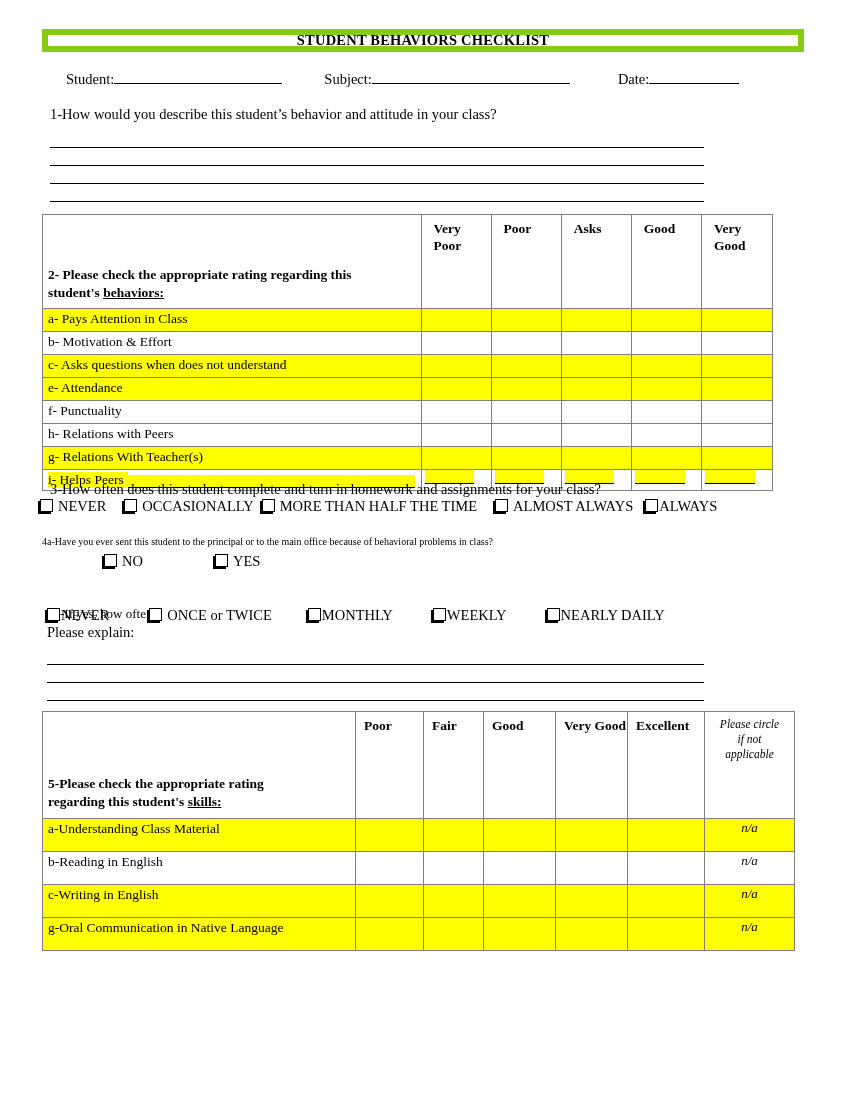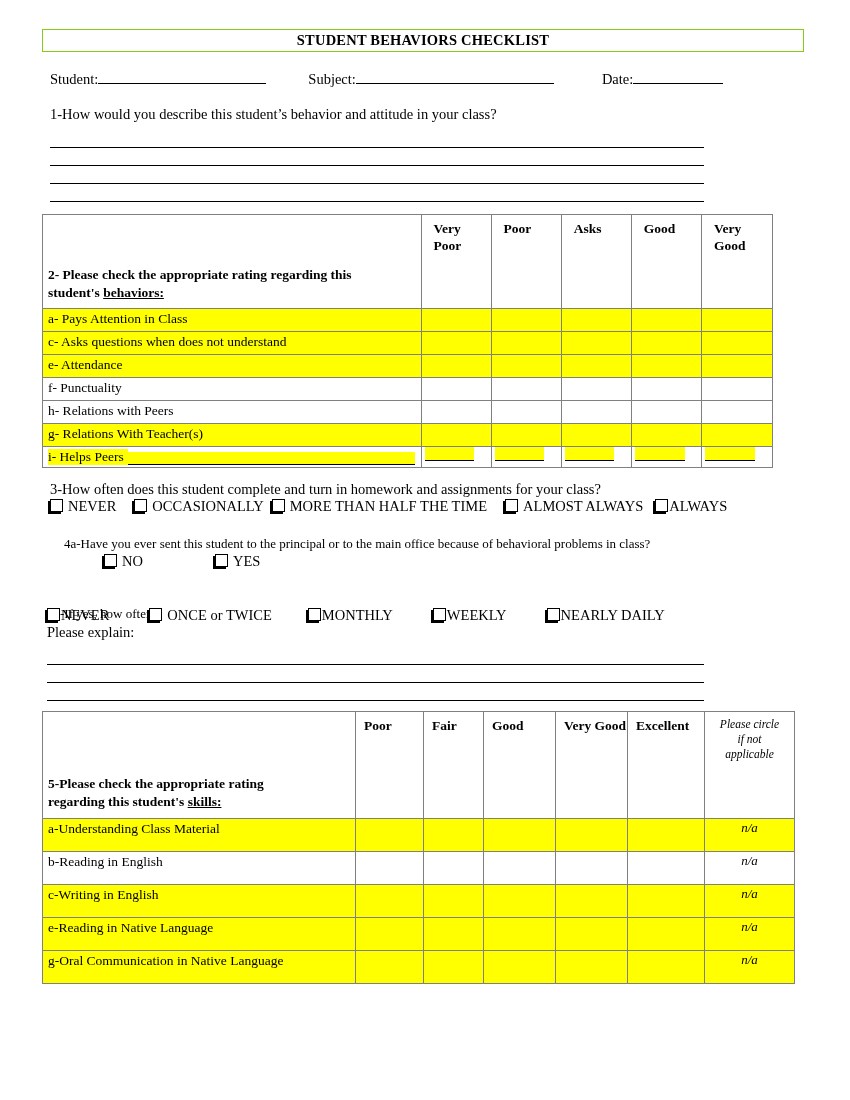--- a/index.html
+++ b/index.html
@@ -22,36 +22,36 @@
     height: 1100px;
   }
 
   
   .title-box {
     position: absolute;
     left: 42px;
     top: 29px;
     width: 762px;
     height: 23px;
-    border: 1px solid #84cc16;
+    border: 6px solid #84cc16;
     box-sizing: border-box;
     display: flex;
     align-items: center;
     justify-content: center;
   }
   .title-text {
     font-size: 14.5px;
     font-weight: bold;
     letter-spacing: 0.2px;
   }
 
   
   .ident-row {
     position: absolute;
-    left: 50px;
+    left: 66px;
     top: 70px;
     width: 740px;
     font-size: 14.5px;
     white-space: nowrap;
   }
   .ident-row .lbl { }
   .fill-line {
     display: inline-block;
     border-bottom: 1px solid #000;
     vertical-align: baseline;
@@ -156,21 +156,21 @@
 
   
   .q3 {
     position: absolute;
     left: 50px;
     top: 481px;
     font-size: 14.5px;
   }
   .q3-opts {
     position: absolute;
-    left: 50px;
+    left: 40px;
     top: 498px;
     width: 760px;
     font-size: 14.5px;
     white-space: nowrap;
   }
   .cbox {
     display: inline-block;
     position: relative;
     width: 11px;
     height: 11px;
@@ -181,23 +181,23 @@
     vertical-align: -1px;
   }
   .opt { display: inline-block; }
   .sp12 { display: inline-block; width: 12px; }
   .sp18 { display: inline-block; width: 18px; }
   .sp8  { display: inline-block; width: 8px; }
 
   
   .q4a {
     position: absolute;
-    left: 64px;
+    left: 42px;
     top: 536px;
-    font-size: 13px;
+    font-size: 10px;
   }
   .q4a-opts {
     position: absolute;
     left: 104px;
     top: 553px;
     font-size: 14.5px;
     white-space: nowrap;
   }
   .sp-noyes { display: inline-block; width: 72px; }
 
@@ -322,20 +322,28 @@
         <td class="hdr-col">Very Good</td>
       </tr>
 
       <tr>
         <td class="item-cell hl">a- Pays Attention in Class</td>
         <td class="rate-cell hl"></td>
         <td class="rate-cell hl"></td>
         <td class="rate-cell hl"></td>
         <td class="rate-cell hl"></td>
         <td class="rate-cell hl"></td>
+      </tr>
+      <tr>
+        <td class="item-cell">b- Motivation &amp;  Effort</td>
+        <td class="rate-cell"></td>
+        <td class="rate-cell"></td>
+        <td class="rate-cell"></td>
+        <td class="rate-cell"></td>
+        <td class="rate-cell"></td>
       </tr>
       <tr>
         <td class="item-cell hl">c- Asks questions when does not understand</td>
         <td class="rate-cell hl"></td>
         <td class="rate-cell hl"></td>
         <td class="rate-cell hl"></td>
         <td class="rate-cell hl"></td>
         <td class="rate-cell hl"></td>
       </tr>
       <tr>
@@ -474,29 +482,20 @@
       <tr>
         <td class="item-cell hl">c-Writing in English</td>
         <td class="rate-cell hl"></td>
         <td class="rate-cell hl"></td>
         <td class="rate-cell hl"></td>
         <td class="rate-cell hl"></td>
         <td class="rate-cell hl"></td>
         <td class="na-cell hl">n/a</td>
       </tr>
       <tr>
-        <td class="item-cell hl">e-Reading in Native Language</td>
-        <td class="rate-cell hl"></td>
-        <td class="rate-cell hl"></td>
-        <td class="rate-cell hl"></td>
-        <td class="rate-cell hl"></td>
-        <td class="rate-cell hl"></td>
-        <td class="na-cell hl">n/a</td>
-      </tr>
-      <tr>
         <td class="item-cell hl">g-Oral Communication in Native Language</td>
         <td class="rate-cell hl"></td>
         <td class="rate-cell hl"></td>
         <td class="rate-cell hl"></td>
         <td class="rate-cell hl"></td>
         <td class="rate-cell hl"></td>
         <td class="na-cell hl">n/a</td>
       </tr>
     </tbody>
   </table>

